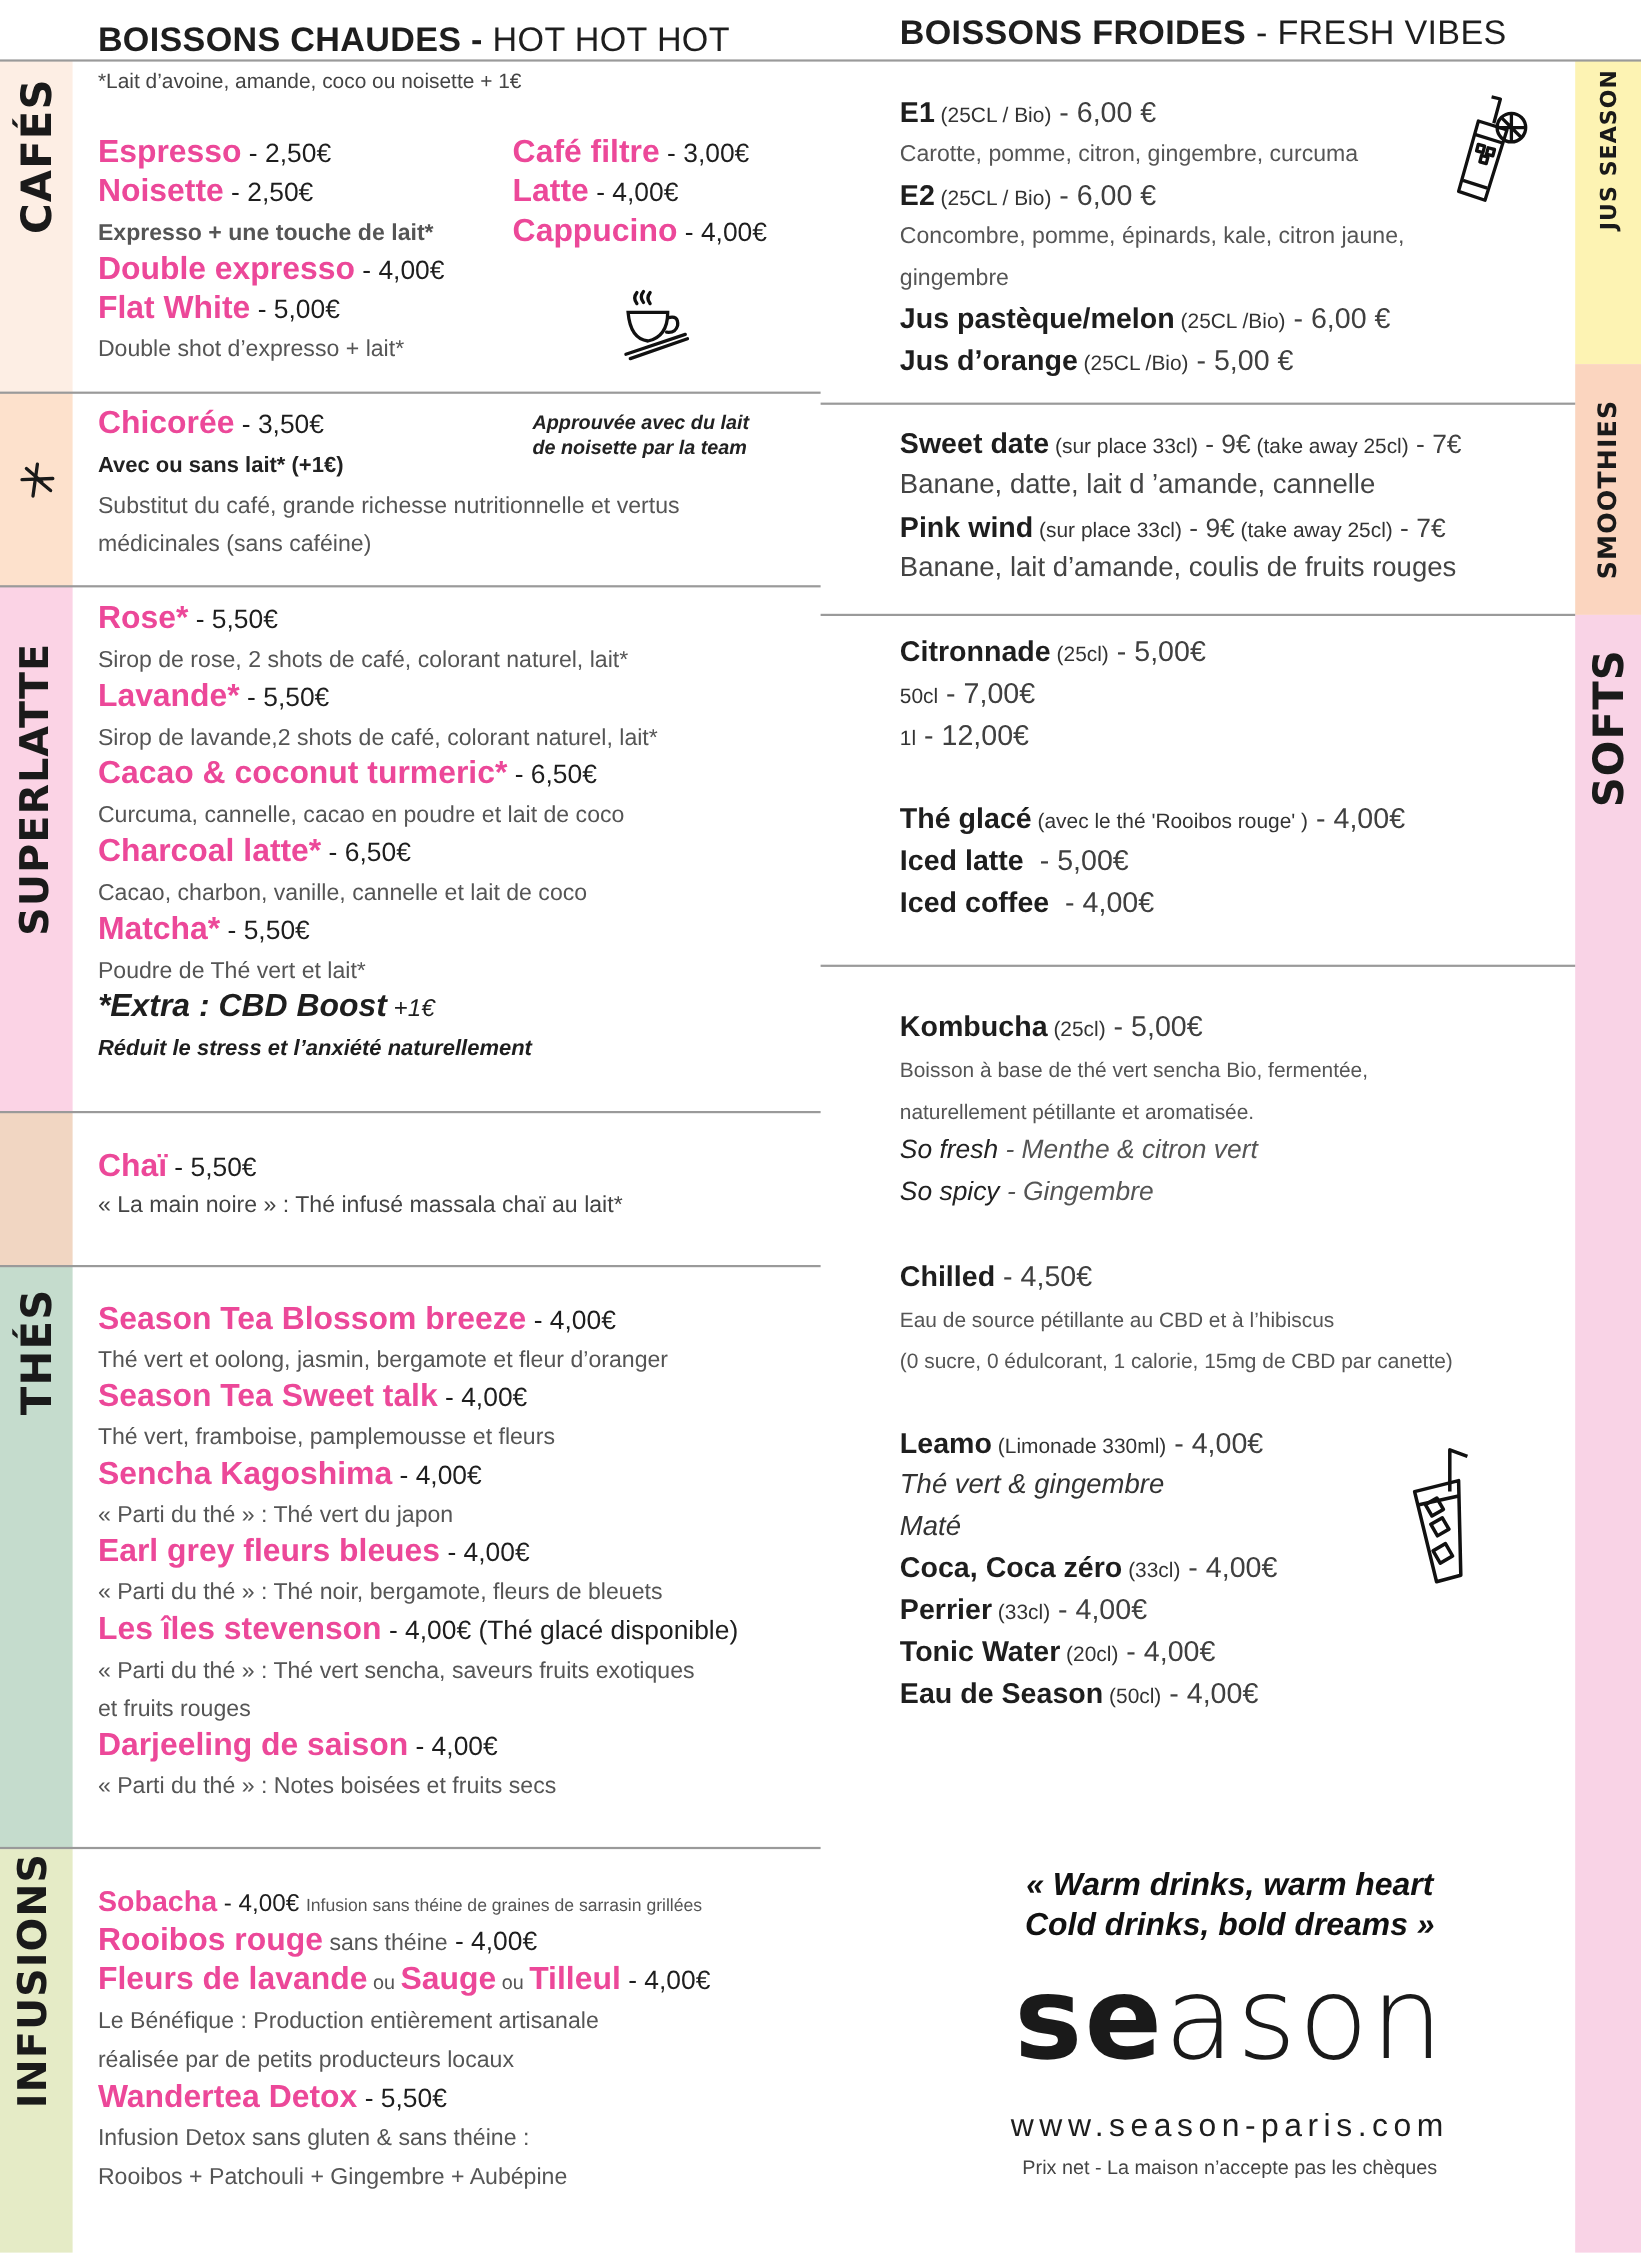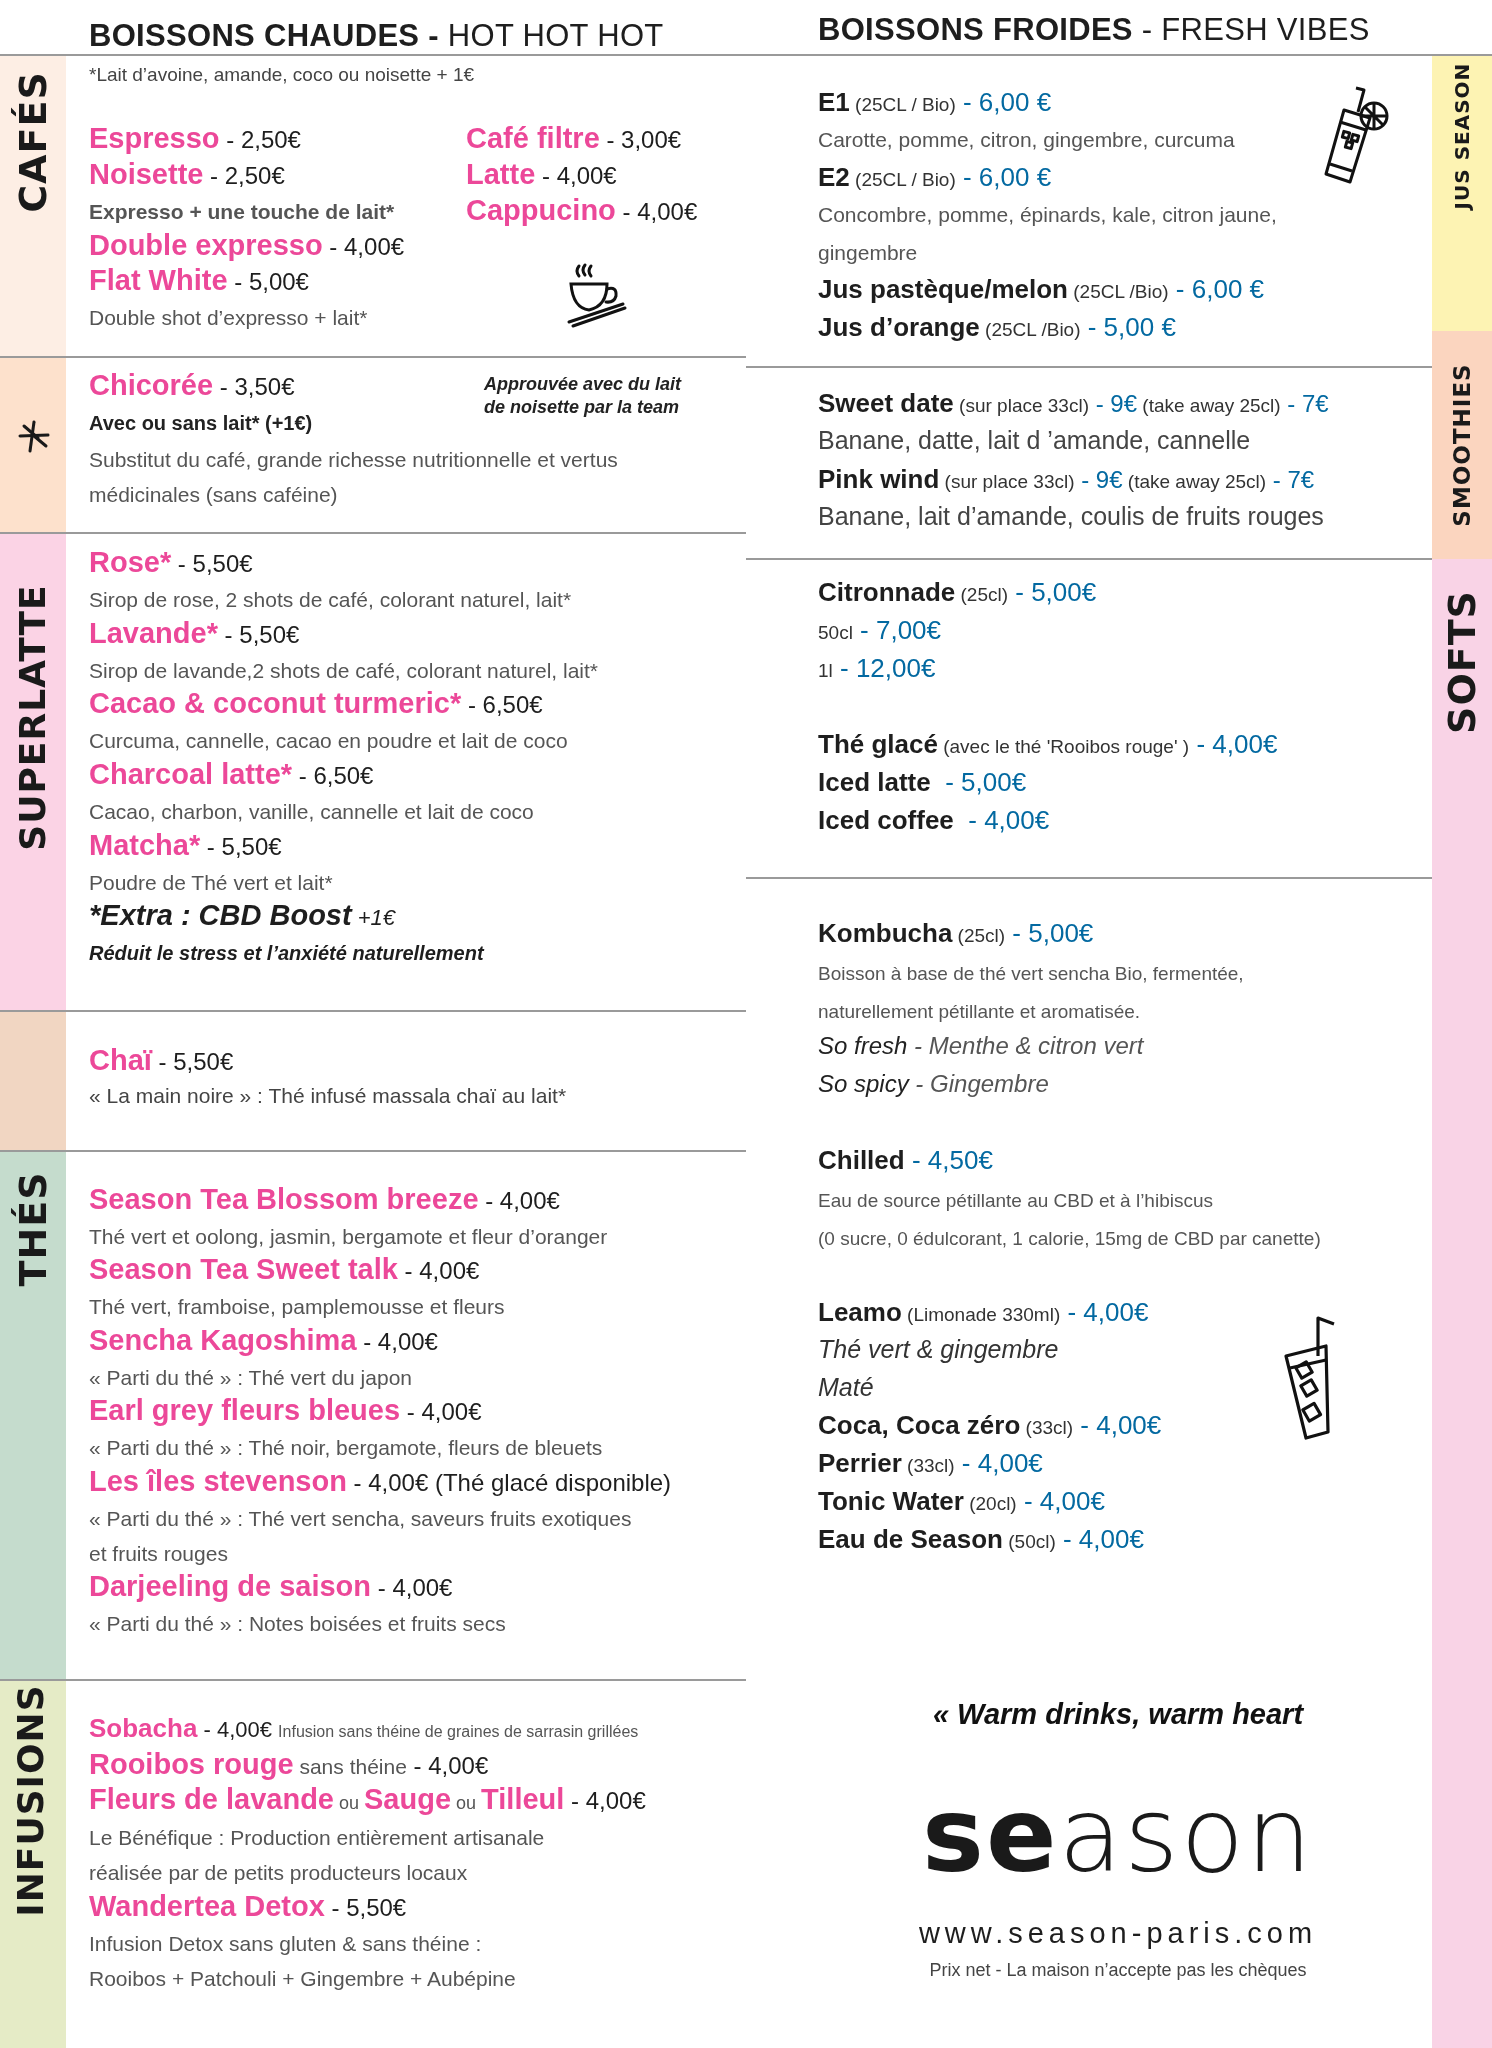--- a/index.html
+++ b/index.html
@@ -19,21 +19,21 @@
 
   .line { position: absolute; white-space: nowrap; }
   .name { font-size: 29px; font-weight: 700; color: #ec4899; }
   .price { font-size: 24px; font-weight: 400; color: #1e1e1e; }
   .desc { font-size: 21px; color: #555; font-weight: 400; }
   .small { font-size: 19px; color: #444; }
   .ital { font-style: italic; }
   .descs { font-size: 19px; color: #555; }
 
   .rname { font-size: 26px; font-weight: 700; color: #1e1e1e; }
-  .rprice { font-size: 26px; color: #0369a1; }
+  .rprice { font-size: 26px; color: #404040; }
   .rsmall { font-size: 19px; color: #333; }
 
   .quote { font-size: 29px; font-weight: 700; font-style: italic; color: #111; text-align: center; line-height: 36px; }
   .logo { font-size: 104px; color: #1a1a1a; letter-spacing: 2px; font-family: "DejaVu Sans", sans-serif; font-weight: 300; }
   .logo b { font-weight: 700; }
   .url { font-size: 29px; color: #1e1e1e; letter-spacing: 5px; }
   .note { font-size: 18px; color: #444; }
 </style>
 </head>
 <body>
@@ -236,18 +236,19 @@
         <path d="M6 52 L42 44"></path>
         <rect x="14" y="48" width="12" height="12" transform="rotate(-30 20 54)"></rect>
         <rect x="19" y="66" width="12" height="12" transform="rotate(-30 25 72)"></rect>
         <rect x="21" y="90" width="13" height="13" transform="rotate(-30 27 96)"></rect>
       </g>
     </svg>
 </div>
 
 <div class="abs quote" style="left:840px;top:1696px;width:556px;">
   <div>« Warm drinks, warm heart</div>
+  <div>Cold drinks, bold dreams »</div>
 </div>
 <div class="abs logo" style="left:840px;top:1780px;width:556px;text-align:center;line-height:110px;">
   <b>se</b><span>ason</span>
 </div>
 <div class="abs url" style="left:840px;top:1917px;width:556px;text-align:center;">www.season-paris.com</div>
 <div class="abs note" style="left:840px;top:1960px;width:556px;text-align:center;">Prix net - La maison n’accepte pas les chèques</div>
 
 </body></html>

